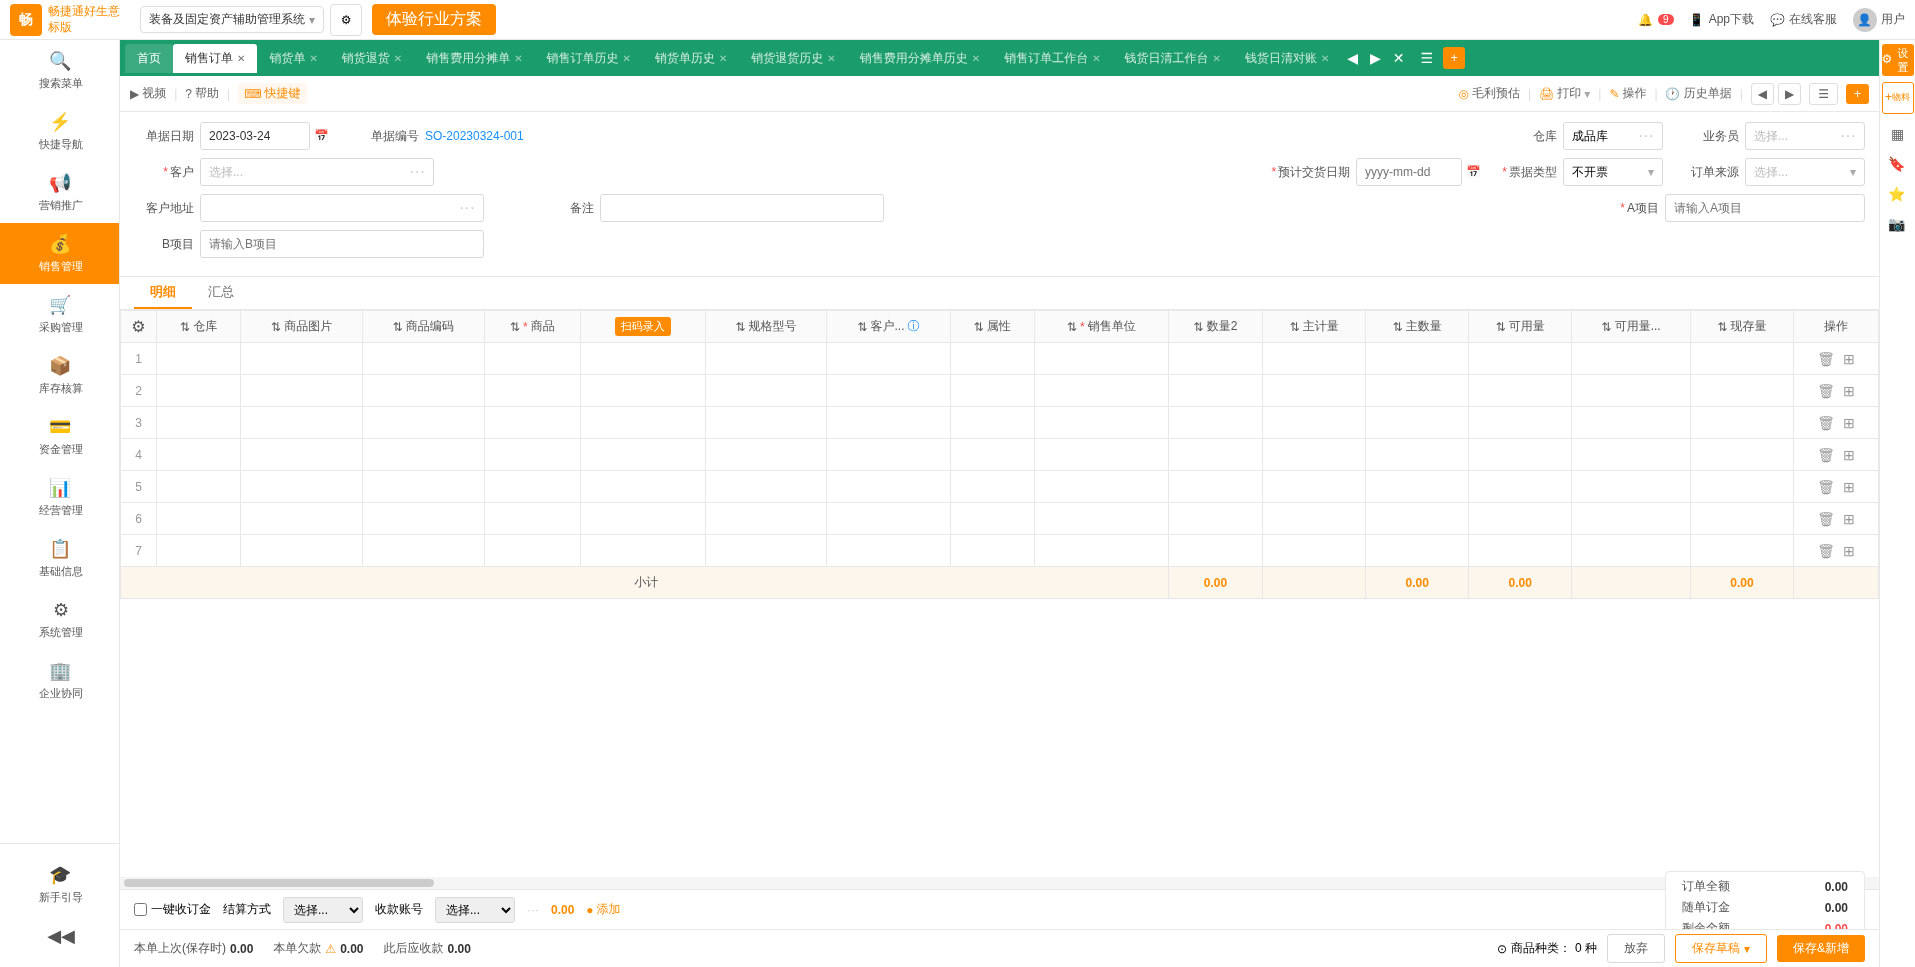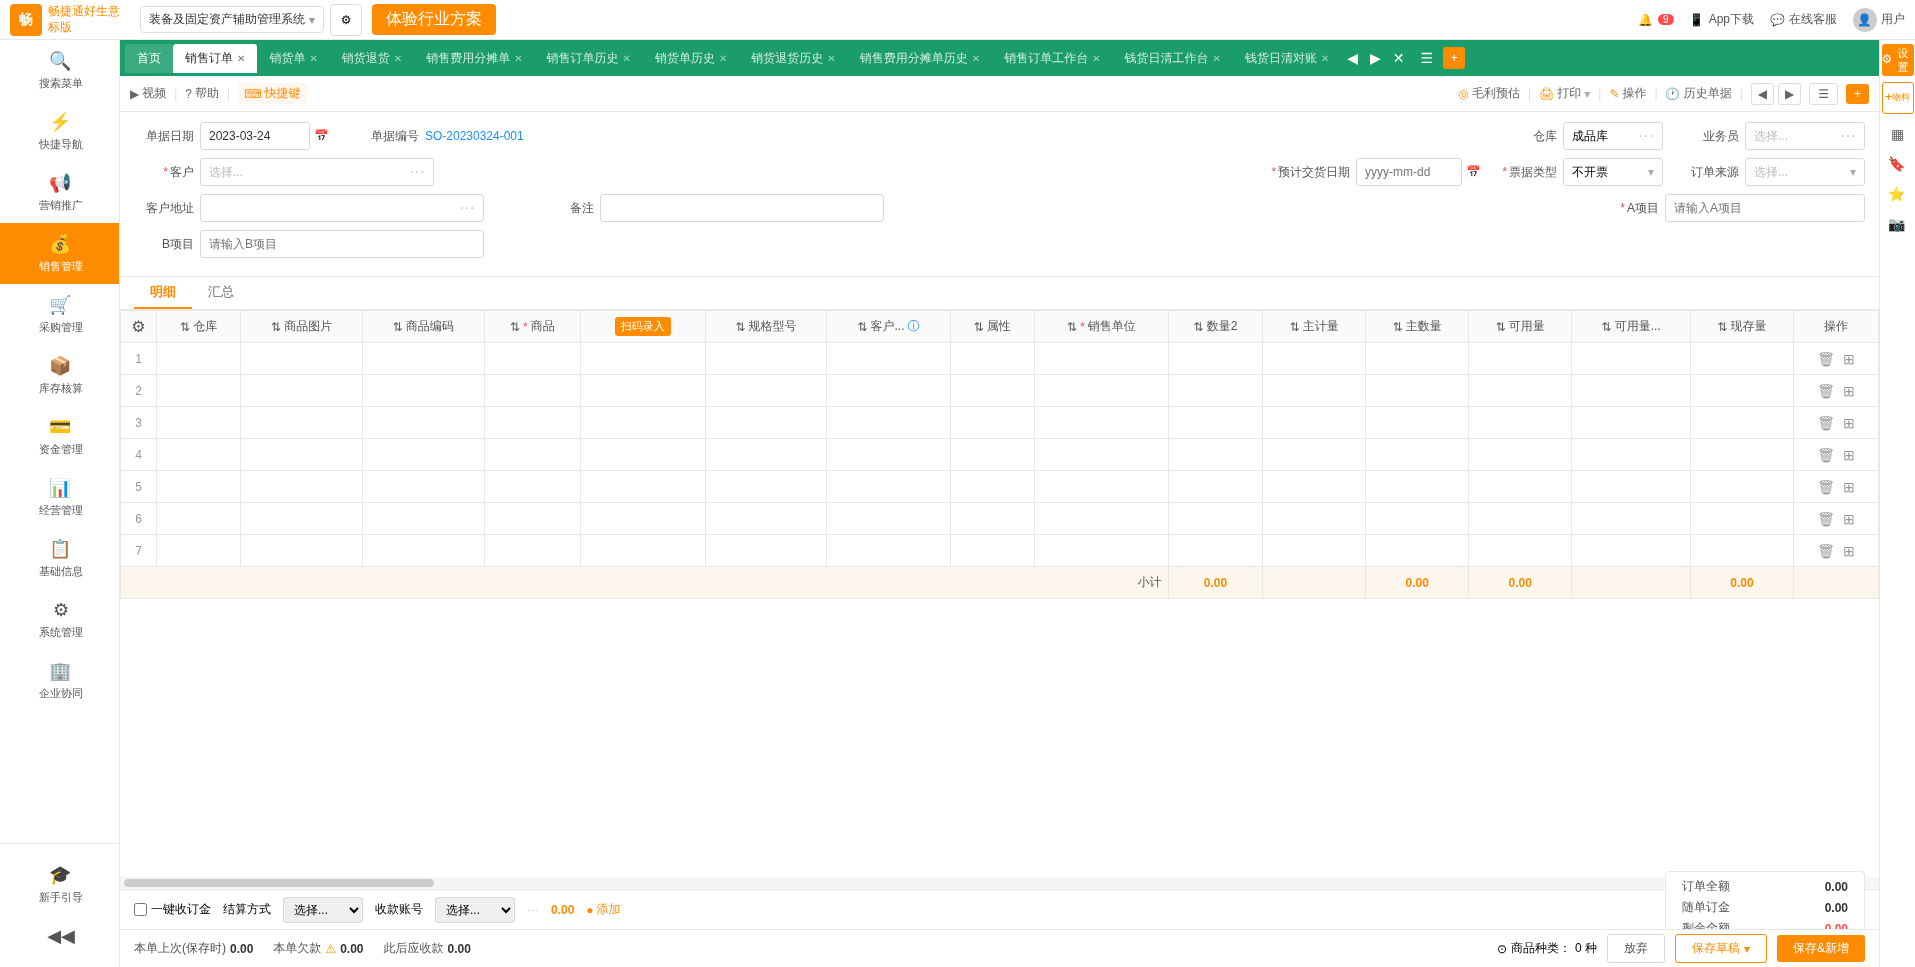--- a/index.html
+++ b/index.html
@@ -690,21 +690,21 @@
                     <td></td>
                     <td></td>
                   <td>
                       <div class="table-ops">
                         <button class="op-btn">🗑</button>
                         <button class="op-btn">⊞</button>
                       </div>
                     </td>
                 </tr>
                 <tr class="summary-row">
-                  <td colspan="10" style="text-align:right;padding-left:10px"><span class="summary-label">小计</span></td>
+                  <td colspan="10" style="text-align:center;padding-left:10px"><span class="summary-label">小计</span></td>
                   <td>0.00</td>
                   <td></td>
                   <td>0.00</td>
                   <td>0.00</td>
                   <td></td>
                   <td>0.00</td>
                   <td></td>
                 </tr>
               </tbody>
             </table>

